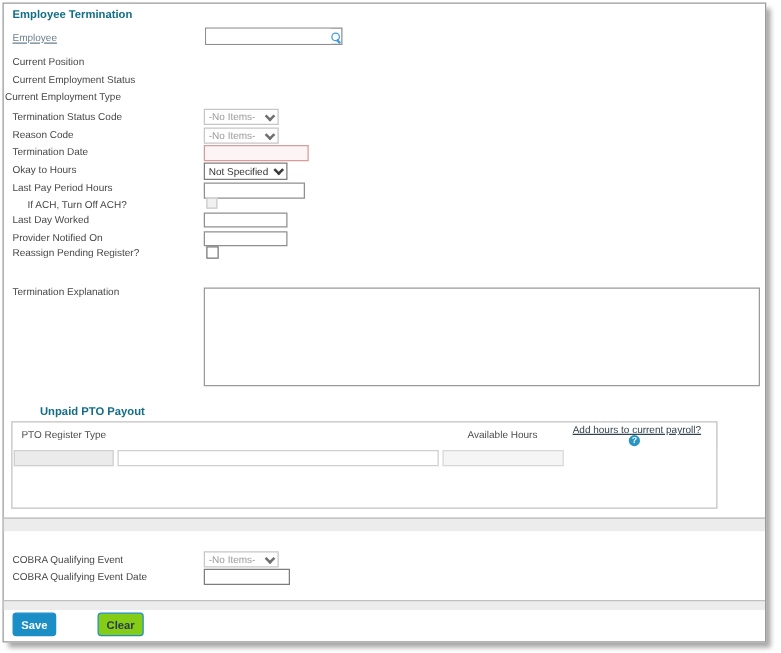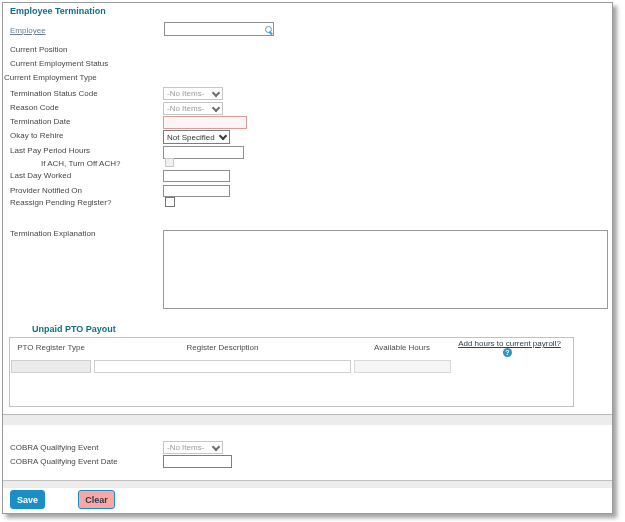--- a/index.html
+++ b/index.html
@@ -39,21 +39,21 @@
   .srch-icon .lens{position:absolute;left:0;top:0;width:5px;height:5px;border:1px solid #3f9ed8;border-radius:50%;}
   .srch-icon .handle{position:absolute;left:5px;top:5px;width:4px;height:2px;background:#3f9ed8;
                      transform:rotate(45deg);transform-origin:0 0;}
   .srch-wrap{position:absolute;left:164px;top:22px;width:110px;height:14px;border:1px solid #8f8f8f;
              box-sizing:border-box;display:flex;align-items:center;background:#fff;}
   .srch-wrap input{flex:1 1 auto;border:none;outline:none;font-size:8px;min-width:0;height:100%;
                    font-family:"Liberation Sans",sans-serif;padding:0 2px;}
   .btn{position:absolute;box-sizing:border-box;border-radius:3px;font-size:9px;font-weight:bold;
        display:flex;align-items:center;justify-content:center;cursor:pointer;}
   .btn.primary{background:#1b8ec6;color:#fff;border:1px solid #1b8ec6;}
-  .btn.secondary{background:#fca5a5;color:#2a3a4c;border:1px solid #1b8ec6;}
+  .btn.secondary{background:#84cc16;color:#2a3a4c;border:1px solid #1b8ec6;}
 </style>
 </head>
 <body>
 
 <div class="page">
   <div class="panel"></div>
 
   <div class="heading" style="left:10px;top:6px;">Employee Termination</div>
 
   <div class="lbl linklbl" style="left:10px;top:26px;">Employee</div>
@@ -77,51 +77,50 @@
 
   <div class="lbl" style="left:10px;top:103px;">Reason Code</div>
   <div class="sel disabled" style="left:163px;top:102px;width:60px;height:13px;">
     <span>-No Items-</span>
     <span class="chev"></span>
   </div>
 
   <div class="lbl" style="left:10px;top:117px;">Termination Date</div>
   <input class="inp invalid" style="left: 163px; top: 116px; width: 84px; height: 13px;" value="">
 
-  <div class="lbl" style="left:10px;top:131px;">Okay to Rehire</div>
+  <div class="lbl" style="left:10px;top:131px;">Okay to Hours</div>
   <div class="sel" style="left:163px;top:130px;width:67px;height:14px;">
     <span>Not Specified</span>
     <span class="chev"></span>
   </div>
 
   <div class="lbl" style="left:10px;top:146px;">Last Pay Period Hours</div>
   <input class="inp" style="left: 163px; top: 146px; width: 81px; height: 13px;" value="">
 
-  <div class="lbl" style="left:27px;top:159px;padding-left:14px;">If ACH, Turn Off ACH?</div>
+  <div class="lbl" style="left:8px;top:159px;padding-left:14px;">If ACH, Turn Off ACH?</div>
   <div class="cb disabled" style="left:165px;top:158px;width:9px;height:9px;"></div>
 
   <div class="lbl" style="left:10px;top:171px;">Last Day Worked</div>
   <input class="inp" style="left: 163px; top: 170px; width: 67px; height: 12px;" value="">
 
   <div class="lbl" style="left:10px;top:186px;">Provider Notified On</div>
   <input class="inp" style="left: 163px; top: 185px; width: 67px; height: 12px;" value="">
 
   <div class="lbl" style="left:10px;top:198px;">Reassign Pending Register?</div>
   <div class="cb" style="left:165px;top:197px;width:10px;height:10px;"></div>
 
   <div class="lbl" style="left:10px;top:229px;">Termination Explanation</div>
   <textarea class="ta" style="left: 163px; top: 230px; width: 445px; height: 79px;"></textarea>
 
   <div class="strip" style="top:414px;height:10px;"></div>
 
   <div class="heading" style="left:10px;top:324px;margin-left:22px;">Unpaid PTO Payout</div>
   <div class="tbl-head"></div>
   <div class="tbl"></div>
   <div class="th" style="left:11px;top:343px;width:80px;">PTO Register Type</div>
-  <div class="th" style="left:95px;top:343px;width:255px;">Register Description</div>
   <div class="th" style="left:352px;top:343px;width:100px;">Available Hours</div>
   <div class="addlink" style="left:447px;top:339px;width:125px;">Add hours to current payroll?</div>
   <div class="qbadge" style="left:503px;top:348px;">?</div>
 
   <div class="cell" style="left:11px;top:360px;width:80px;height:13px;background:#ebebeb;"></div>
   <div class="cell" style="left:94px;top:360px;width:257px;height:13px;background:#fff;"></div>
   <div class="cell" style="left:354px;top:360px;width:97px;height:13px;background:#f5f5f5;border-color:#d8d8d8;"></div>
 
   <div class="lbl" style="left:10px;top:443px;">COBRA Qualifying Event</div>
   <div class="sel disabled" style="left:163px;top:441px;width:60px;height:13px;">

